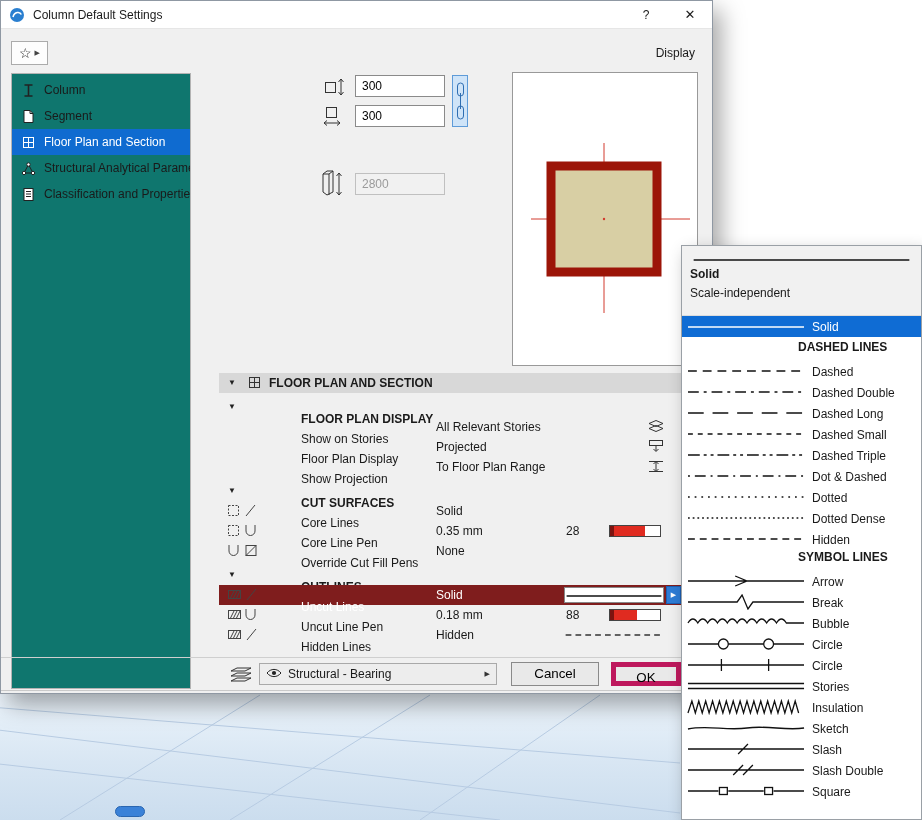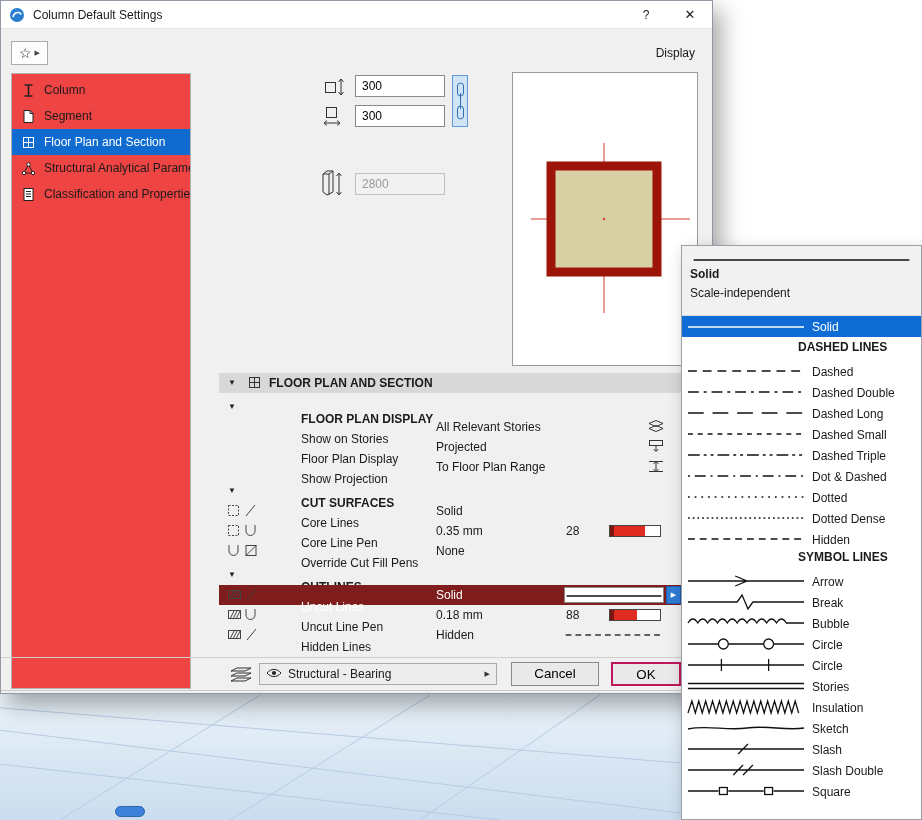--- a/index.html
+++ b/index.html
@@ -24,21 +24,21 @@
   .tb-close { left: 672px; font-size: 13px; }
 
   .star-btn { position: absolute; left: 10px; top: 40px; width: 37px; height: 24px; background: #fdfdfd;
               border: 1px solid #ababab; display: flex; align-items: center; justify-content: center; gap: 3px; }
   .star-btn .star { font-size: 14px; line-height: 14px; }
   .star-btn .arr { font-size: 7px; color: #444; }
   .default-label { position: absolute; right: 17px; top: 45px; }
 
   
   .sidebar { position: absolute; left: 10px; top: 72px; width: 180px; height: 616px;
-             background: #ef4444; border: 1px solid #b3b3b3; padding-top: 3px; }
+             background: #0f766e; border: 1px solid #b3b3b3; padding-top: 3px; }
   .sb-item { height: 26px; display: flex; align-items: center; gap: 8px; padding-left: 8px; white-space: nowrap; overflow: hidden; }
   .sb-item.selected { background: #0f6bd0; color: #fff; }
   .sb-ic { width: 16px; height: 16px; flex: 0 0 16px; display: flex; align-items: center; justify-content: center; }
 
   
   .geo-ic { position: absolute; }
   input.dim { position: absolute; left: 354px; width: 90px; height: 22px; border: 1px solid #8a8a8a;
               padding: 0 6px; font: 12px "Liberation Sans", sans-serif; background: #fff; }
   input.dim:disabled { background: #f1f1f1; color: #9a9a9a; border-color: #c0c0c0; }
   .chain-btn { position: absolute; left: 451px; top: 74px; width: 16px; height: 52px;
@@ -77,21 +77,21 @@
   .bbar-sep { position: absolute; left: 0; top: 656px; width: 713px; border-top: 1px solid #cfcfcf; }
   .foot-sep { position: absolute; left: 0; top: 689px; width: 713px; border-top: 1px solid #c9c9c9; }
   .layers-ic { position: absolute; left: 228px; top: 665px; }
   .layer-combo { position: absolute; left: 258px; top: 662px; width: 238px; height: 22px; background: #ededed;
                  border: 1px solid #a9a9a9; display: flex; align-items: center; padding: 0 6px; gap: 6px; }
   .layer-combo .lbl { flex: 1; }
   .layer-combo .arr { font-size: 7px; color: #333; }
   .btn { position: absolute; top: 661px; height: 24px; background: #e9e9e9; border: 1px solid #8a8a8a;
          text-align: center; line-height: 22px; }
   .btn-cancel { left: 510px; width: 88px; }
-  .btn-ok { left: 610px; width: 70px; border: 2px solid #be185d; }
+  .btn-ok { left: 610px; width: 70px; border: 5px solid #be185d; }
 
   
   .popup { position: absolute; left: 681px; top: 245px; width: 241px; height: 575px; background: #fff;
            border: 1px solid #9aa0a6; box-shadow: 5px 7px 16px rgba(0,0,0,.3); overflow: hidden; }
   .pop-head { height: 70px; background: #f1f1f1; border-bottom: 1px solid #dcdcdc; padding: 6px 8px; }
   .pop-sample { height: 14px; }
   .pop-name { font-weight: bold; margin-top: 1px; }
   .pop-sub { margin-top: 5px; }
   .pop-selected { height: 21px; background: #0f6cd4; color: #fff; display: flex; align-items: center; }
   .line-sample { width: 124px; padding-left: 4px; flex: 0 0 124px; }

